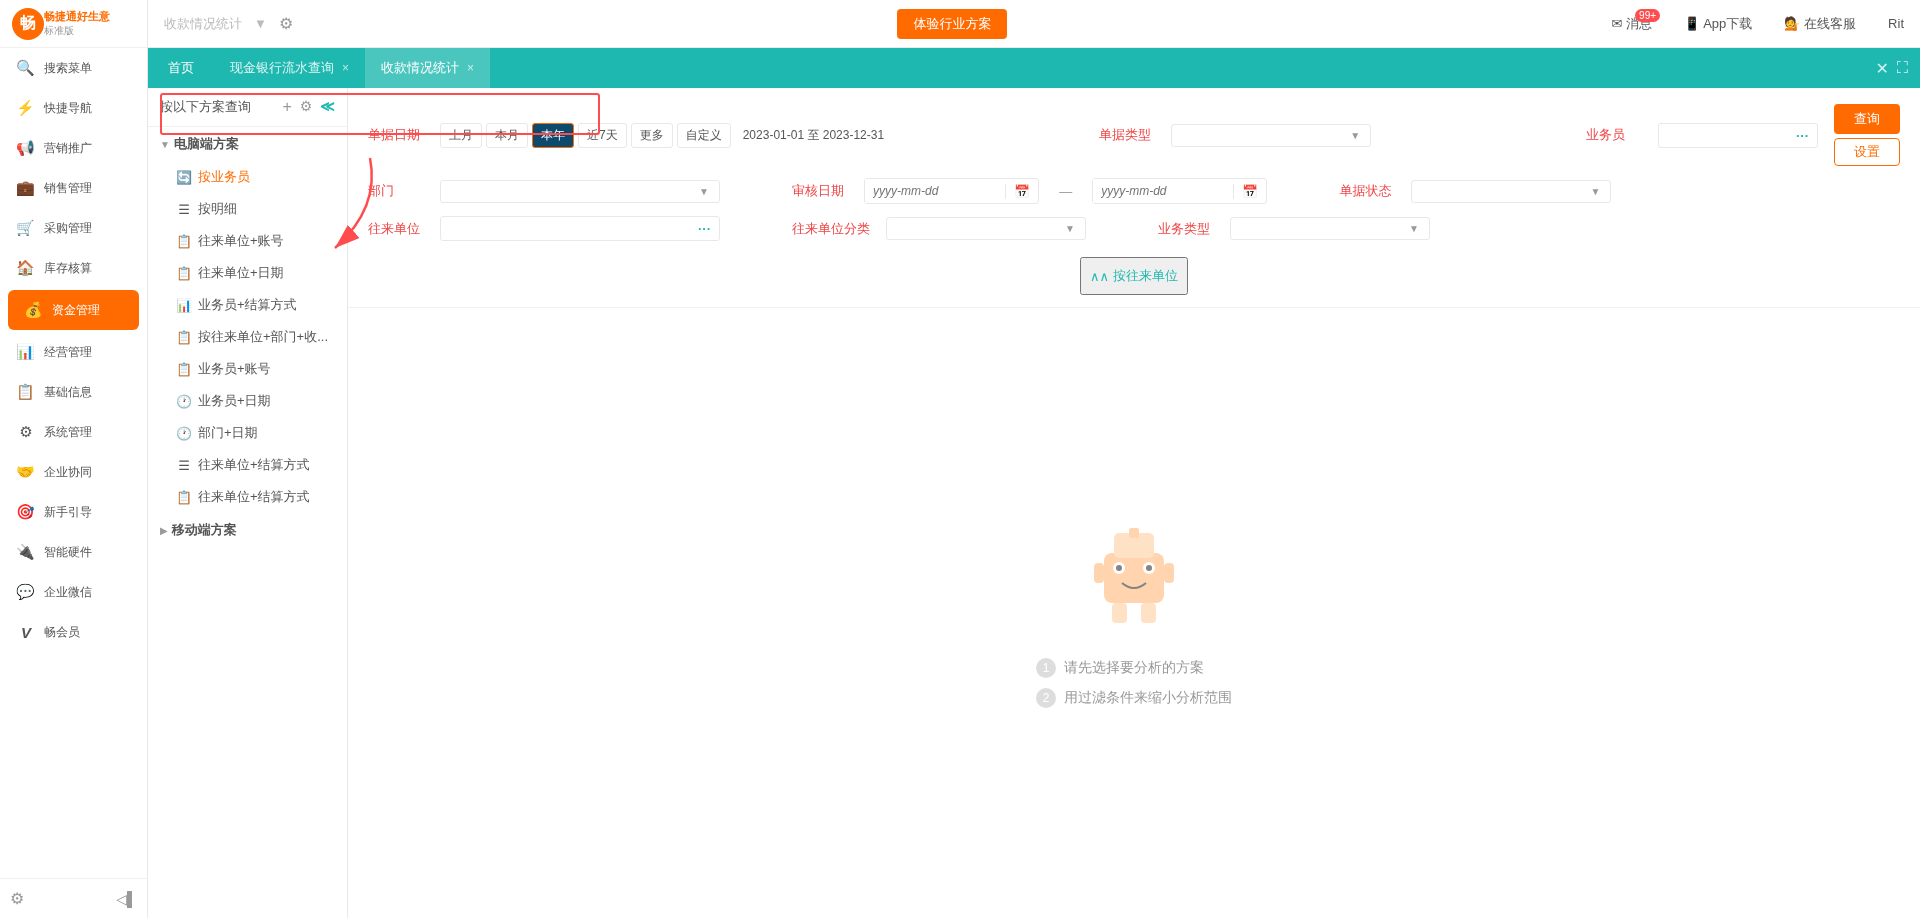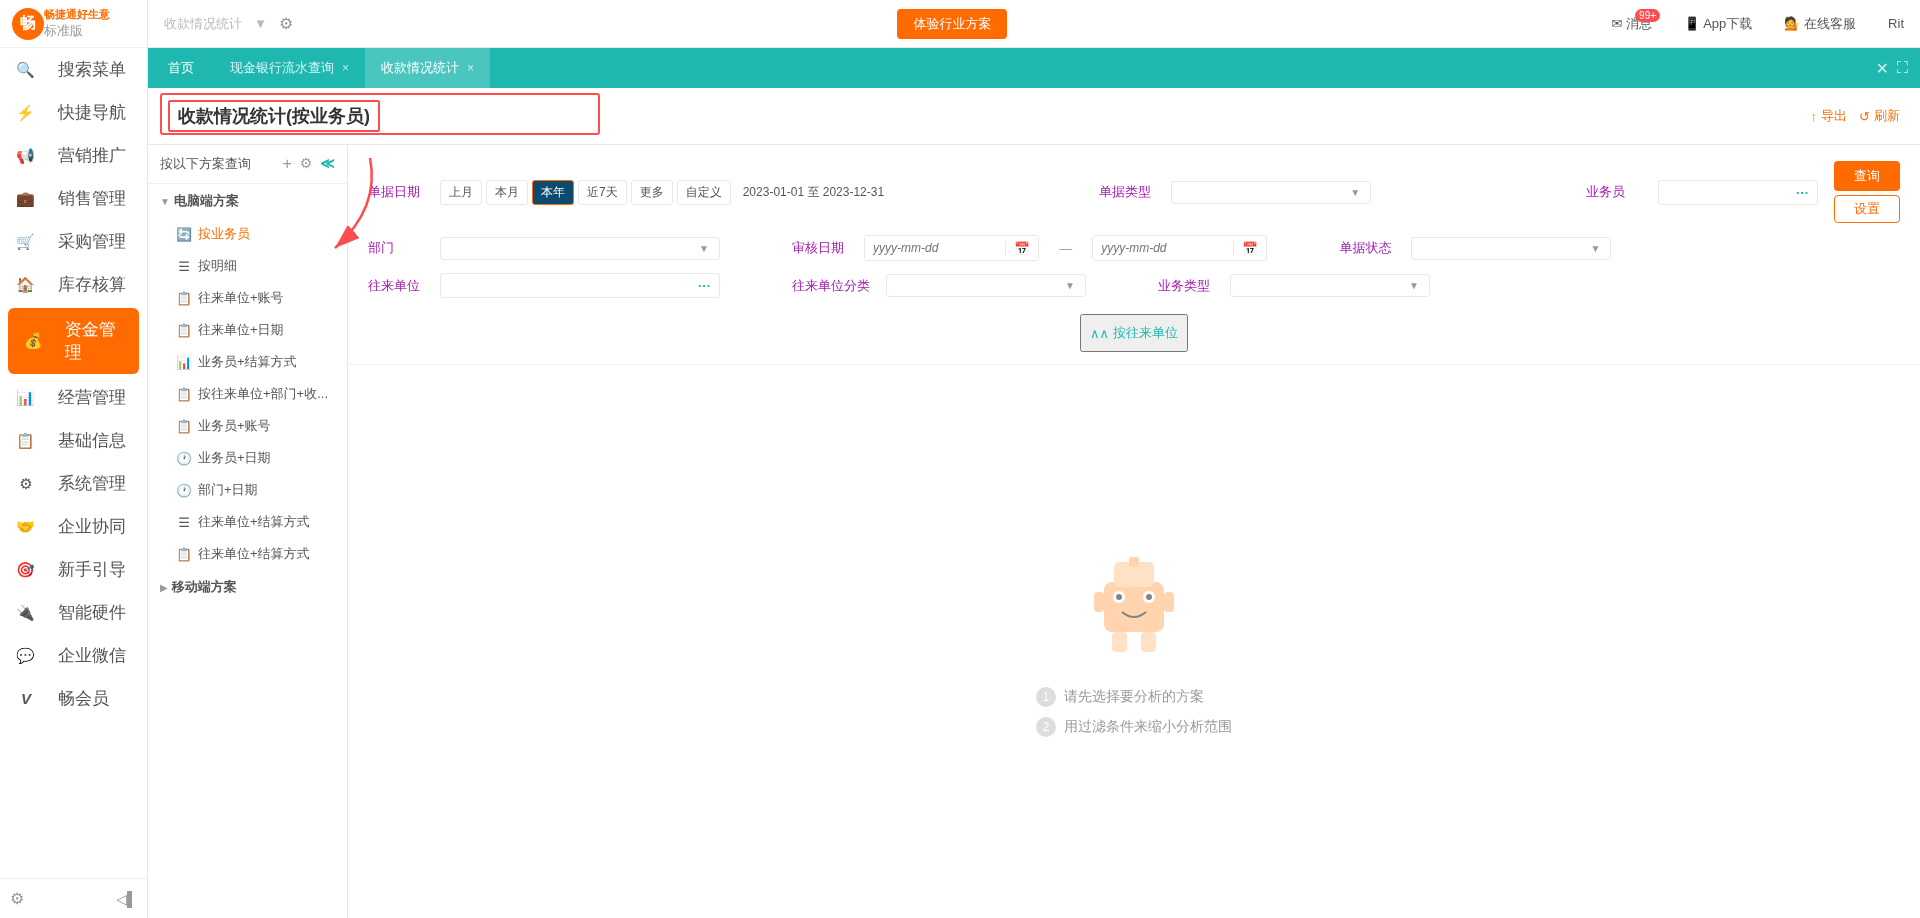--- a/index.html
+++ b/index.html
@@ -6,21 +6,21 @@
     body { font-family: 'Microsoft YaHei', Arial, sans-serif; font-size: 13px; background: #f5f5f5; color: #333; overflow: hidden; width: 1920px; height: 918px; }
 
     
     .sidebar { position: fixed; left: 0; top: 0; width: 148px; height: 918px; background: #fff; border-right: 1px solid #e8e8e8; display: flex; flex-direction: column; z-index: 100; }
     .sidebar-logo { height: 48px; display: flex; align-items: center; padding: 0 12px; border-bottom: 1px solid #f0f0f0; }
     .logo-icon { width: 32px; height: 32px; background: #ff6b00; border-radius: 50%; display: flex; align-items: center; justify-content: center; color: #fff; font-size: 16px; font-weight: bold; }
     .sidebar-menu { flex: 1; overflow-y: auto; }
     .sidebar-item { display: flex; align-items: center; padding: 10px 16px; cursor: pointer; color: #555; font-size: 13px; }
     .sidebar-item.active { background: #ff6b00; color: #fff; border-radius: 6px; margin: 2px 8px; }
     .sidebar-item .item-icon { width: 20px; height: 20px; margin-right: 8px; display: flex; align-items: center; justify-content: center; font-size: 15px; }
-    .sidebar-item .item-label { font-size: 17px; margin-left: 14px; }
+    .sidebar-item .item-label { font-size: 12px; }
     .sidebar-footer { padding: 10px; border-top: 1px solid #f0f0f0; display: flex; align-items: center; justify-content: space-between; }
 
     
     .main { margin-left: 148px; height: 918px; display: flex; flex-direction: column; }
 
     
     .topbar { height: 48px; background: #fff; border-bottom: 1px solid #e8e8e8; display: flex; align-items: center; justify-content: space-between; padding: 0 16px; }
     .topbar-left { display: flex; align-items: center; gap: 12px; }
     .topbar-gear { color: #999; cursor: pointer; font-size: 16px; }
     .topbar-trial-btn { background: #ff6b00; color: #fff; border: none; border-radius: 4px; padding: 6px 16px; font-size: 13px; cursor: pointer; }
@@ -58,21 +58,21 @@
     .scheme-item { display: flex; align-items: center; padding: 7px 12px 7px 28px; cursor: pointer; font-size: 13px; color: #555; }
     .scheme-item.active { color: #ff6b00; }
     .scheme-item .item-icon-sm { width: 16px; height: 16px; margin-right: 6px; display: flex; align-items: center; justify-content: center; font-size: 13px; }
 
     
     .right-panel { flex: 1; display: flex; flex-direction: column; background: #fff; }
 
     
     .filter-area { padding: 16px 20px 8px; border-bottom: 1px solid #f0f0f0; }
     .filter-row { display: flex; align-items: center; gap: 16px; margin-bottom: 12px; }
-    .filter-label { color: #a21caf; font-size: 13px; white-space: nowrap; min-width: 56px; }
+    .filter-label { color: #ef4444; font-size: 13px; white-space: nowrap; min-width: 56px; }
     .filter-date-btns { display: flex; align-items: center; gap: 4px; }
     .date-btn { padding: 3px 8px; border: 1px solid #e8e8e8; border-radius: 3px; cursor: pointer; font-size: 12px; color: #555; background: #fff; }
     .date-btn.active { background: #0c4a6e; color: #fff; border-color: #ff6b00; }
     .date-range { font-size: 12px; color: #555; margin-left: 8px; }
     .filter-select { display: flex; align-items: center; border: 1px solid #e8e8e8; border-radius: 3px; padding: 5px 10px; min-width: 200px; cursor: pointer; background: #fff; }
     .filter-select .select-text { flex: 1; color: #999; font-size: 13px; }
     .filter-select .select-arrow { color: #999; font-size: 10px; }
     .filter-input-group { display: flex; align-items: center; border: 1px solid #e8e8e8; border-radius: 3px; background: #fff; }
     .filter-input-group input { border: none; outline: none; padding: 5px 10px; font-size: 13px; color: #999; min-width: 140px; font-style: italic; }
     .filter-input-group .cal-btn { padding: 0 8px; color: #999; cursor: pointer; border-left: 1px solid #e8e8e8; }
@@ -96,21 +96,21 @@
 </head>
 <body>
 
 <div class="sidebar">
   <div class="sidebar-logo">
     <div class="logo-icon">
       <span>畅</span>
     </div>
     <div>
       <div style="font-size:11px;color:#ff6b00;font-weight:bold;">畅捷通好生意</div>
-      <div style="font-size:13px;color:#999;">标准版</div>
+      <div style="font-size:10px;color:#999;">标准版</div>
     </div>
   </div>
   <div class="sidebar-menu">
     <div class="sidebar-item">
       <span class="item-icon">🔍</span>
       <span class="item-label">搜索菜单</span>
     </div>
     <div class="sidebar-item">
       <span class="item-icon">⚡</span>
       <span class="item-label">快捷导航</span>
@@ -214,33 +214,20 @@
       <span class="close-btn">×</span>
     </div>
     <div class="tabbar-right">
       <span style="cursor:pointer;color:rgba(255,255,255,0.8);">✕</span>
       <span style="cursor:pointer;color:rgba(255,255,255,0.8);">⛶</span>
     </div>
   </div>
 
   <div class="page-content">
 
-    <div class="page-header">
-      <span class="page-title">收款情况统计(按业务员)</span>
-      <div class="page-actions">
-        <button class="action-btn">
-          <span>↑</span>
-          <span>导出</span>
-        </button>
-        <button class="action-btn">
-          <span>↺</span>
-          <span>刷新</span>
-        </button>
-      </div>
-    </div>
 
     <div class="content-area">
 
       <div class="scheme-panel">
         <div class="scheme-panel-header">
           <span>按以下方案查询</span>
           <div style="display:flex;gap:8px;">
             <span style="cursor:pointer;color:#999;font-size:16px;">+</span>
             <span style="cursor:pointer;color:#999;font-size:14px;">⚙</span>
             <span style="cursor:pointer;color:#1eb8b0;font-size:14px;font-weight:bold;">≪</span>

